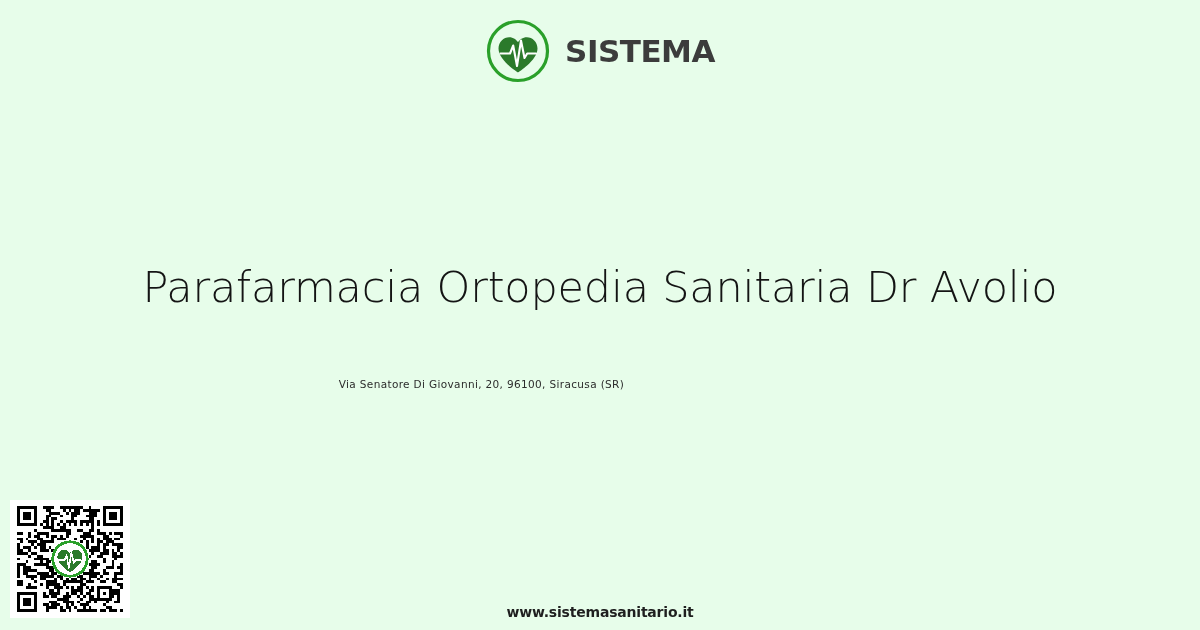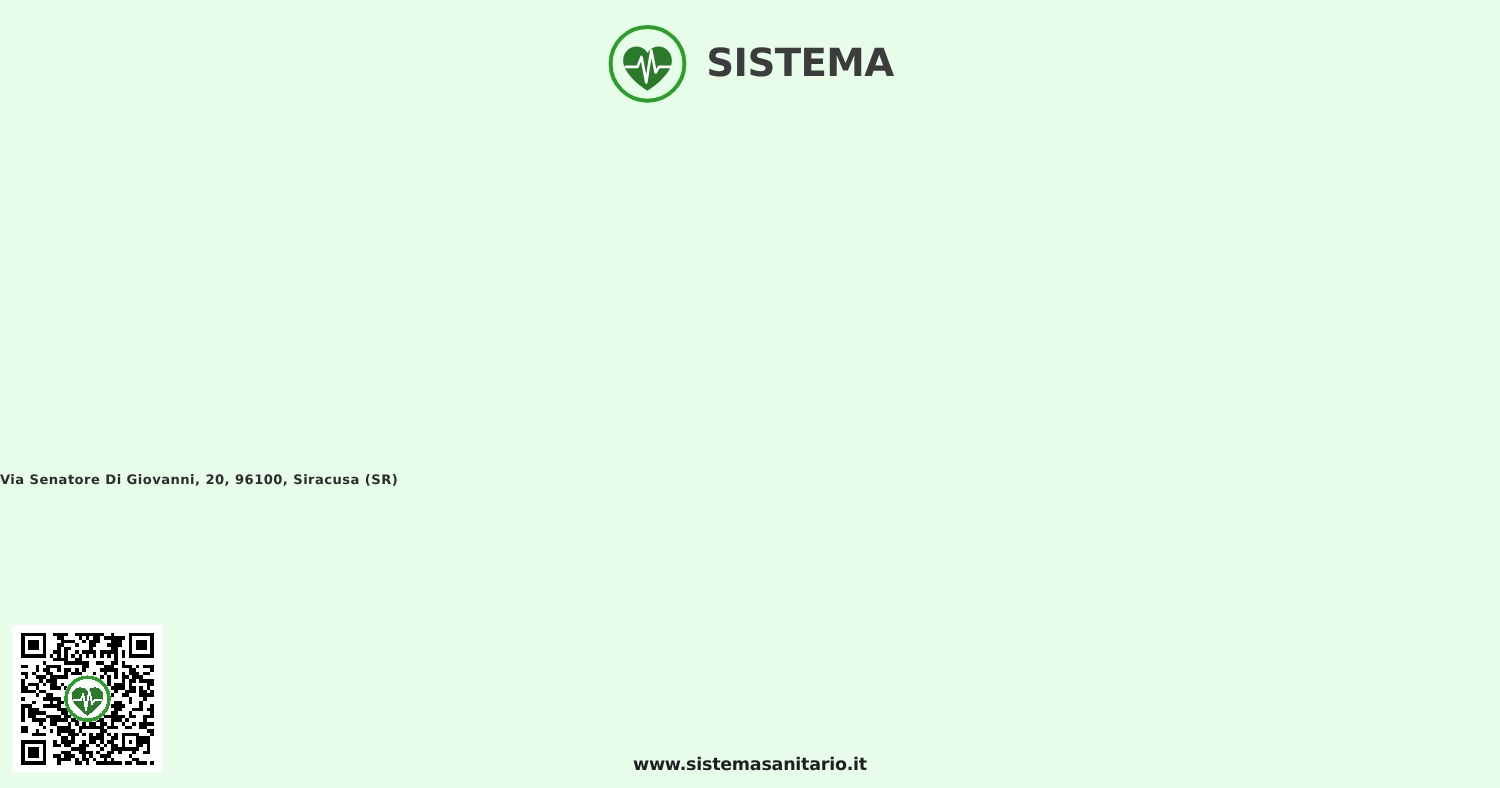--- a/index.html
+++ b/index.html
@@ -72,23 +72,24 @@
     letter-spacing: -0.2px;
     white-space: nowrap;
   }
 
   
   .address {
     position: absolute;
     left: 0;
     top: 378px;
     width: 963px;
+    text-align: center;
     font-family: "DejaVu Sans", sans-serif;
     font-size: 10.5px;
-    font-weight: bold;
+    font-weight: normal;
     color: #2c2c2c;
     letter-spacing: 0.35px;
   }
 
   
   .qr-card {
     position: absolute;
     left: 10px;
     top: 500px;
     width: 120px;
@@ -129,20 +130,21 @@
     <svg class="brand-mark" viewBox="0 0 66 66">
       <circle cx="33" cy="33" r="29.5" fill="none" stroke="#2aa02a" stroke-width="3.2"></circle>
       <path d="M33 54.5 C33 54.5 13.5 42.5 13.5 30.5 C13.5 23.8 18.6 19.2 24.2 19.2 C28.3 19.2 31.4 21.6 33 24.3 C34.6 21.6 37.7 19.2 41.8 19.2 C47.4 19.2 52.5 23.8 52.5 30.5 C52.5 42.5 33 54.5 33 54.5 Z" fill="#2b7a2b"></path>
       <path d="M15.5 35.5 L25 35.5 L28.2 27.5 L32 48 L36 22.5 L39.5 40 L42.2 35.5 L51 35.5" fill="none" stroke="#ffffff" stroke-width="2.1" stroke-linejoin="round" stroke-linecap="round"></path>
     </svg>
     <div class="brand-words">
       <span class="brand-line1">SISTEMA</span>
     </div>
   </div>
 
+  <div class="title">Parafarmacia Ortopedia Sanitaria Dr Avolio</div>
 
   <div class="address">Via Senatore Di Giovanni, 20, 96100, Siracusa (SR)</div>
 
   <div class="qr-card">
     <svg class="qr-svg" viewBox="0 0 37 37" shape-rendering="crispEdges">
       <rect x="0" y="0" width="37" height="37" fill="#ffffff"></rect>
       <g fill="#000000" id="qr-modules">
           <path d="M0 0h1v1h-1zM1 0h1v1h-1zM2 0h1v1h-1zM3 0h1v1h-1zM4 0h1v1h-1zM5 0h1v1h-1zM6 0h1v1h-1zM9 0h1v1h-1zM10 0h1v1h-1zM11 0h1v1h-1zM12 0h1v1h-1zM15 0h1v1h-1zM16 0h1v1h-1zM17 0h1v1h-1zM18 0h1v1h-1zM19 0h1v1h-1zM20 0h1v1h-1zM21 0h1v1h-1zM22 0h1v1h-1zM25 0h1v1h-1zM30 0h1v1h-1zM31 0h1v1h-1zM32 0h1v1h-1zM33 0h1v1h-1zM34 0h1v1h-1zM35 0h1v1h-1zM36 0h1v1h-1zM0 1h1v1h-1zM6 1h1v1h-1zM10 1h1v1h-1zM11 1h1v1h-1zM16 1h1v1h-1zM18 1h1v1h-1zM20 1h1v1h-1zM21 1h1v1h-1zM23 1h1v1h-1zM24 1h1v1h-1zM25 1h1v1h-1zM26 1h1v1h-1zM27 1h1v1h-1zM28 1h1v1h-1zM30 1h1v1h-1zM36 1h1v1h-1zM0 2h1v1h-1zM2 2h1v1h-1zM3 2h1v1h-1zM4 2h1v1h-1zM6 2h1v1h-1zM11 2h1v1h-1zM12 2h1v1h-1zM13 2h1v1h-1zM14 2h1v1h-1zM17 2h1v1h-1zM19 2h1v1h-1zM20 2h1v1h-1zM21 2h1v1h-1zM25 2h1v1h-1zM26 2h1v1h-1zM27 2h1v1h-1zM30 2h1v1h-1zM32 2h1v1h-1zM33 2h1v1h-1zM34 2h1v1h-1zM36 2h1v1h-1zM0 3h1v1h-1zM2 3h1v1h-1zM3 3h1v1h-1zM4 3h1v1h-1zM6 3h1v1h-1zM10 3h1v1h-1zM11 3h1v1h-1zM15 3h1v1h-1zM19 3h1v1h-1zM20 3h1v1h-1zM24 3h1v1h-1zM25 3h1v1h-1zM26 3h1v1h-1zM27 3h1v1h-1zM30 3h1v1h-1zM32 3h1v1h-1zM33 3h1v1h-1zM34 3h1v1h-1zM36 3h1v1h-1zM0 4h1v1h-1zM2 4h1v1h-1zM3 4h1v1h-1zM4 4h1v1h-1zM6 4h1v1h-1zM10 4h1v1h-1zM12 4h1v1h-1zM13 4h1v1h-1zM19 4h1v1h-1zM25 4h1v1h-1zM26 4h1v1h-1zM30 4h1v1h-1zM32 4h1v1h-1zM33 4h1v1h-1zM34 4h1v1h-1zM36 4h1v1h-1zM0 5h1v1h-1zM6 5h1v1h-1zM9 5h1v1h-1zM10 5h1v1h-1zM12 5h1v1h-1zM15 5h1v1h-1zM17 5h1v1h-1zM18 5h1v1h-1zM19 5h1v1h-1zM20 5h1v1h-1zM22 5h1v1h-1zM23 5h1v1h-1zM24 5h1v1h-1zM25 5h1v1h-1zM26 5h1v1h-1zM28 5h1v1h-1zM30 5h1v1h-1zM36 5h1v1h-1zM0 6h1v1h-1zM1 6h1v1h-1zM2 6h1v1h-1zM3 6h1v1h-1zM4 6h1v1h-1zM5 6h1v1h-1zM6 6h1v1h-1zM8 6h1v1h-1zM10 6h1v1h-1zM12 6h1v1h-1zM14 6h1v1h-1zM16 6h1v1h-1zM18 6h1v1h-1zM20 6h1v1h-1zM22 6h1v1h-1zM24 6h1v1h-1zM26 6h1v1h-1zM28 6h1v1h-1zM30 6h1v1h-1zM31 6h1v1h-1zM32 6h1v1h-1zM33 6h1v1h-1zM34 6h1v1h-1zM35 6h1v1h-1zM36 6h1v1h-1zM9 7h1v1h-1zM10 7h1v1h-1zM11 7h1v1h-1zM12 7h1v1h-1zM15 7h1v1h-1zM16 7h1v1h-1zM26 7h1v1h-1zM6 8h1v1h-1zM12 8h1v1h-1zM13 8h1v1h-1zM14 8h1v1h-1zM15 8h1v1h-1zM16 8h1v1h-1zM17 8h1v1h-1zM18 8h1v1h-1zM21 8h1v1h-1zM22 8h1v1h-1zM25 8h1v1h-1zM26 8h1v1h-1zM28 8h1v1h-1zM0 9h1v1h-1zM1 9h1v1h-1zM4 9h1v1h-1zM7 9h1v1h-1zM8 9h1v1h-1zM9 9h1v1h-1zM10 9h1v1h-1zM17 9h1v1h-1zM18 9h1v1h-1zM23 9h1v1h-1zM24 9h1v1h-1zM25 9h1v1h-1zM28 9h1v1h-1zM29 9h1v1h-1zM30 9h1v1h-1zM32 9h1v1h-1zM34 9h1v1h-1zM35 9h1v1h-1zM36 9h1v1h-1zM4 10h1v1h-1zM6 10h1v1h-1zM7 10h1v1h-1zM10 10h1v1h-1zM12 10h1v1h-1zM13 10h1v1h-1zM15 10h1v1h-1zM17 10h1v1h-1zM22 10h1v1h-1zM23 10h1v1h-1zM24 10h1v1h-1zM25 10h1v1h-1zM26 10h1v1h-1zM30 10h1v1h-1zM31 10h1v1h-1zM36 10h1v1h-1zM0 11h1v1h-1zM1 11h1v1h-1zM3 11h1v1h-1zM7 11h1v1h-1zM8 11h1v1h-1zM12 11h1v1h-1zM14 11h1v1h-1zM15 11h1v1h-1zM16 11h1v1h-1zM20 11h1v1h-1zM23 11h1v1h-1zM26 11h1v1h-1zM28 11h1v1h-1zM30 11h1v1h-1zM31 11h1v1h-1zM32 11h1v1h-1zM34 11h1v1h-1zM35 11h1v1h-1zM1 12h1v1h-1zM4 12h1v1h-1zM5 12h1v1h-1zM6 12h1v1h-1zM8 12h1v1h-1zM9 12h1v1h-1zM10 12h1v1h-1zM11 12h1v1h-1zM12 12h1v1h-1zM22 12h1v1h-1zM24 12h1v1h-1zM26 12h1v1h-1zM28 12h1v1h-1zM29 12h1v1h-1zM31 12h1v1h-1zM32 12h1v1h-1zM33 12h1v1h-1zM0 13h1v1h-1zM5 13h1v1h-1zM7 13h1v1h-1zM8 13h1v1h-1zM9 13h1v1h-1zM24 13h1v1h-1zM28 13h1v1h-1zM30 13h1v1h-1zM31 13h1v1h-1zM33 13h1v1h-1zM34 13h1v1h-1zM35 13h1v1h-1zM36 13h1v1h-1zM0 14h1v1h-1zM2 14h1v1h-1zM3 14h1v1h-1zM4 14h1v1h-1zM6 14h1v1h-1zM8 14h1v1h-1zM9 14h1v1h-1zM11 14h1v1h-1zM24 14h1v1h-1zM26 14h1v1h-1zM27 14h1v1h-1zM28 14h1v1h-1zM30 14h1v1h-1zM35 14h1v1h-1zM36 14h1v1h-1zM0 15h1v1h-1zM1 15h1v1h-1zM4 15h1v1h-1zM8 15h1v1h-1zM9 15h1v1h-1zM10 15h1v1h-1zM12 15h1v1h-1zM25 15h1v1h-1zM26 15h1v1h-1zM27 15h1v1h-1zM28 15h1v1h-1zM30 15h1v1h-1zM31 15h1v1h-1zM33 15h1v1h-1zM35 15h1v1h-1zM0 16h1v1h-1zM1 16h1v1h-1zM2 16h1v1h-1zM3 16h1v1h-1zM5 16h1v1h-1zM6 16h1v1h-1zM26 16h1v1h-1zM29 16h1v1h-1zM30 16h1v1h-1zM31 16h1v1h-1zM33 16h1v1h-1zM34 16h1v1h-1zM36 16h1v1h-1zM4 17h1v1h-1zM7 17h1v1h-1zM8 17h1v1h-1zM25 17h1v1h-1zM28 17h1v1h-1zM29 17h1v1h-1zM33 17h1v1h-1zM34 17h1v1h-1zM35 17h1v1h-1zM36 17h1v1h-1zM0 18h1v1h-1zM6 18h1v1h-1zM7 18h1v1h-1zM8 18h1v1h-1zM9 18h1v1h-1zM10 18h1v1h-1zM30 18h1v1h-1zM34 18h1v1h-1zM3 19h1v1h-1zM8 19h1v1h-1zM10 19h1v1h-1zM11 19h1v1h-1zM26 19h1v1h-1zM27 19h1v1h-1zM30 19h1v1h-1zM33 19h1v1h-1zM0 20h1v1h-1zM1 20h1v1h-1zM2 20h1v1h-1zM6 20h1v1h-1zM7 20h1v1h-1zM8 20h1v1h-1zM9 20h1v1h-1zM10 20h1v1h-1zM25 20h1v1h-1zM26 20h1v1h-1zM27 20h1v1h-1zM28 20h1v1h-1zM33 20h1v1h-1zM36 20h1v1h-1zM0 21h1v1h-1zM2 21h1v1h-1zM3 21h1v1h-1zM4 21h1v1h-1zM10 21h1v1h-1zM11 21h1v1h-1zM12 21h1v1h-1zM26 21h1v1h-1zM27 21h1v1h-1zM31 21h1v1h-1zM32 21h1v1h-1zM33 21h1v1h-1zM35 21h1v1h-1zM36 21h1v1h-1zM0 22h1v1h-1zM2 22h1v1h-1zM3 22h1v1h-1zM4 22h1v1h-1zM5 22h1v1h-1zM6 22h1v1h-1zM11 22h1v1h-1zM12 22h1v1h-1zM25 22h1v1h-1zM26 22h1v1h-1zM30 22h1v1h-1zM36 22h1v1h-1zM0 23h1v1h-1zM2 23h1v1h-1zM3 23h1v1h-1zM7 23h1v1h-1zM8 23h1v1h-1zM9 23h1v1h-1zM10 23h1v1h-1zM12 23h1v1h-1zM13 23h1v1h-1zM23 23h1v1h-1zM24 23h1v1h-1zM25 23h1v1h-1zM26 23h1v1h-1zM27 23h1v1h-1zM28 23h1v1h-1zM30 23h1v1h-1zM31 23h1v1h-1zM34 23h1v1h-1zM35 23h1v1h-1zM36 23h1v1h-1zM0 24h1v1h-1zM3 24h1v1h-1zM4 24h1v1h-1zM5 24h1v1h-1zM6 24h1v1h-1zM8 24h1v1h-1zM9 24h1v1h-1zM10 24h1v1h-1zM11 24h1v1h-1zM12 24h1v1h-1zM14 24h1v1h-1zM15 24h1v1h-1zM21 24h1v1h-1zM22 24h1v1h-1zM25 24h1v1h-1zM26 24h1v1h-1zM27 24h1v1h-1zM29 24h1v1h-1zM34 24h1v1h-1zM5 25h1v1h-1zM8 25h1v1h-1zM9 25h1v1h-1zM13 25h1v1h-1zM15 25h1v1h-1zM17 25h1v1h-1zM19 25h1v1h-1zM20 25h1v1h-1zM22 25h1v1h-1zM23 25h1v1h-1zM25 25h1v1h-1zM28 25h1v1h-1zM31 25h1v1h-1zM33 25h1v1h-1zM34 25h1v1h-1zM35 25h1v1h-1zM36 25h1v1h-1zM0 26h1v1h-1zM1 26h1v1h-1zM6 26h1v1h-1zM10 26h1v1h-1zM11 26h1v1h-1zM12 26h1v1h-1zM13 26h1v1h-1zM16 26h1v1h-1zM17 26h1v1h-1zM18 26h1v1h-1zM19 26h1v1h-1zM20 26h1v1h-1zM21 26h1v1h-1zM22 26h1v1h-1zM24 26h1v1h-1zM25 26h1v1h-1zM26 26h1v1h-1zM29 26h1v1h-1zM30 26h1v1h-1zM33 26h1v1h-1zM34 26h1v1h-1zM0 27h1v1h-1zM1 27h1v1h-1zM4 27h1v1h-1zM8 27h1v1h-1zM10 27h1v1h-1zM11 27h1v1h-1zM12 27h1v1h-1zM13 27h1v1h-1zM14 27h1v1h-1zM16 27h1v1h-1zM22 27h1v1h-1zM23 27h1v1h-1zM35 27h1v1h-1zM36 27h1v1h-1zM3 28h1v1h-1zM4 28h1v1h-1zM5 28h1v1h-1zM6 28h1v1h-1zM10 28h1v1h-1zM13 28h1v1h-1zM14 28h1v1h-1zM15 28h1v1h-1zM17 28h1v1h-1zM19 28h1v1h-1zM21 28h1v1h-1zM22 28h1v1h-1zM24 28h1v1h-1zM26 28h1v1h-1zM28 28h1v1h-1zM29 28h1v1h-1zM30 28h1v1h-1zM31 28h1v1h-1zM32 28h1v1h-1zM36 28h1v1h-1zM11 29h1v1h-1zM12 29h1v1h-1zM14 29h1v1h-1zM19 29h1v1h-1zM20 29h1v1h-1zM21 29h1v1h-1zM22 29h1v1h-1zM25 29h1v1h-1zM26 29h1v1h-1zM28 29h1v1h-1zM32 29h1v1h-1zM33 29h1v1h-1zM34 29h1v1h-1zM35 29h1v1h-1zM0 30h1v1h-1zM1 30h1v1h-1zM2 30h1v1h-1zM3 30h1v1h-1zM4 30h1v1h-1zM5 30h1v1h-1zM6 30h1v1h-1zM9 30h1v1h-1zM11 30h1v1h-1zM12 30h1v1h-1zM13 30h1v1h-1zM14 30h1v1h-1zM17 30h1v1h-1zM19 30h1v1h-1zM20 30h1v1h-1zM22 30h1v1h-1zM24 30h1v1h-1zM25 30h1v1h-1zM28 30h1v1h-1zM30 30h1v1h-1zM32 30h1v1h-1zM33 30h1v1h-1zM34 30h1v1h-1zM35 30h1v1h-1zM0 31h1v1h-1zM6 31h1v1h-1zM9 31h1v1h-1zM10 31h1v1h-1zM12 31h1v1h-1zM13 31h1v1h-1zM16 31h1v1h-1zM17 31h1v1h-1zM18 31h1v1h-1zM21 31h1v1h-1zM23 31h1v1h-1zM25 31h1v1h-1zM26 31h1v1h-1zM28 31h1v1h-1zM32 31h1v1h-1zM33 31h1v1h-1zM35 31h1v1h-1zM0 32h1v1h-1zM2 32h1v1h-1zM3 32h1v1h-1zM4 32h1v1h-1zM6 32h1v1h-1zM14 32h1v1h-1zM15 32h1v1h-1zM16 32h1v1h-1zM17 32h1v1h-1zM22 32h1v1h-1zM25 32h1v1h-1zM26 32h1v1h-1zM27 32h1v1h-1zM28 32h1v1h-1zM29 32h1v1h-1zM30 32h1v1h-1zM31 32h1v1h-1zM32 32h1v1h-1zM35 32h1v1h-1zM0 33h1v1h-1zM2 33h1v1h-1zM3 33h1v1h-1zM4 33h1v1h-1zM6 33h1v1h-1zM11 33h1v1h-1zM12 33h1v1h-1zM13 33h1v1h-1zM16 33h1v1h-1zM17 33h1v1h-1zM18 33h1v1h-1zM19 33h1v1h-1zM21 33h1v1h-1zM24 33h1v1h-1zM25 33h1v1h-1zM27 33h1v1h-1zM31 33h1v1h-1zM34 33h1v1h-1zM35 33h1v1h-1zM0 34h1v1h-1zM2 34h1v1h-1zM3 34h1v1h-1zM4 34h1v1h-1zM6 34h1v1h-1zM9 34h1v1h-1zM10 34h1v1h-1zM12 34h1v1h-1zM13 34h1v1h-1zM14 34h1v1h-1zM17 34h1v1h-1zM19 34h1v1h-1zM22 34h1v1h-1zM23 34h1v1h-1zM24 34h1v1h-1zM30 34h1v1h-1zM0 35h1v1h-1zM6 35h1v1h-1zM10 35h1v1h-1zM11 35h1v1h-1zM12 35h1v1h-1zM13 35h1v1h-1zM15 35h1v1h-1zM17 35h1v1h-1zM18 35h1v1h-1zM20 35h1v1h-1zM23 35h1v1h-1zM25 35h1v1h-1zM31 35h1v1h-1zM32 35h1v1h-1zM0 36h1v1h-1zM1 36h1v1h-1zM2 36h1v1h-1zM3 36h1v1h-1zM4 36h1v1h-1zM5 36h1v1h-1zM6 36h1v1h-1zM10 36h1v1h-1zM15 36h1v1h-1zM16 36h1v1h-1zM18 36h1v1h-1zM21 36h1v1h-1zM22 36h1v1h-1zM23 36h1v1h-1zM24 36h1v1h-1zM25 36h1v1h-1zM26 36h1v1h-1zM27 36h1v1h-1zM29 36h1v1h-1zM30 36h1v1h-1zM32 36h1v1h-1zM33 36h1v1h-1zM34 36h1v1h-1zM36 36h1v1h-1z" fill="#000000"></path>
         </g>
       <g>

